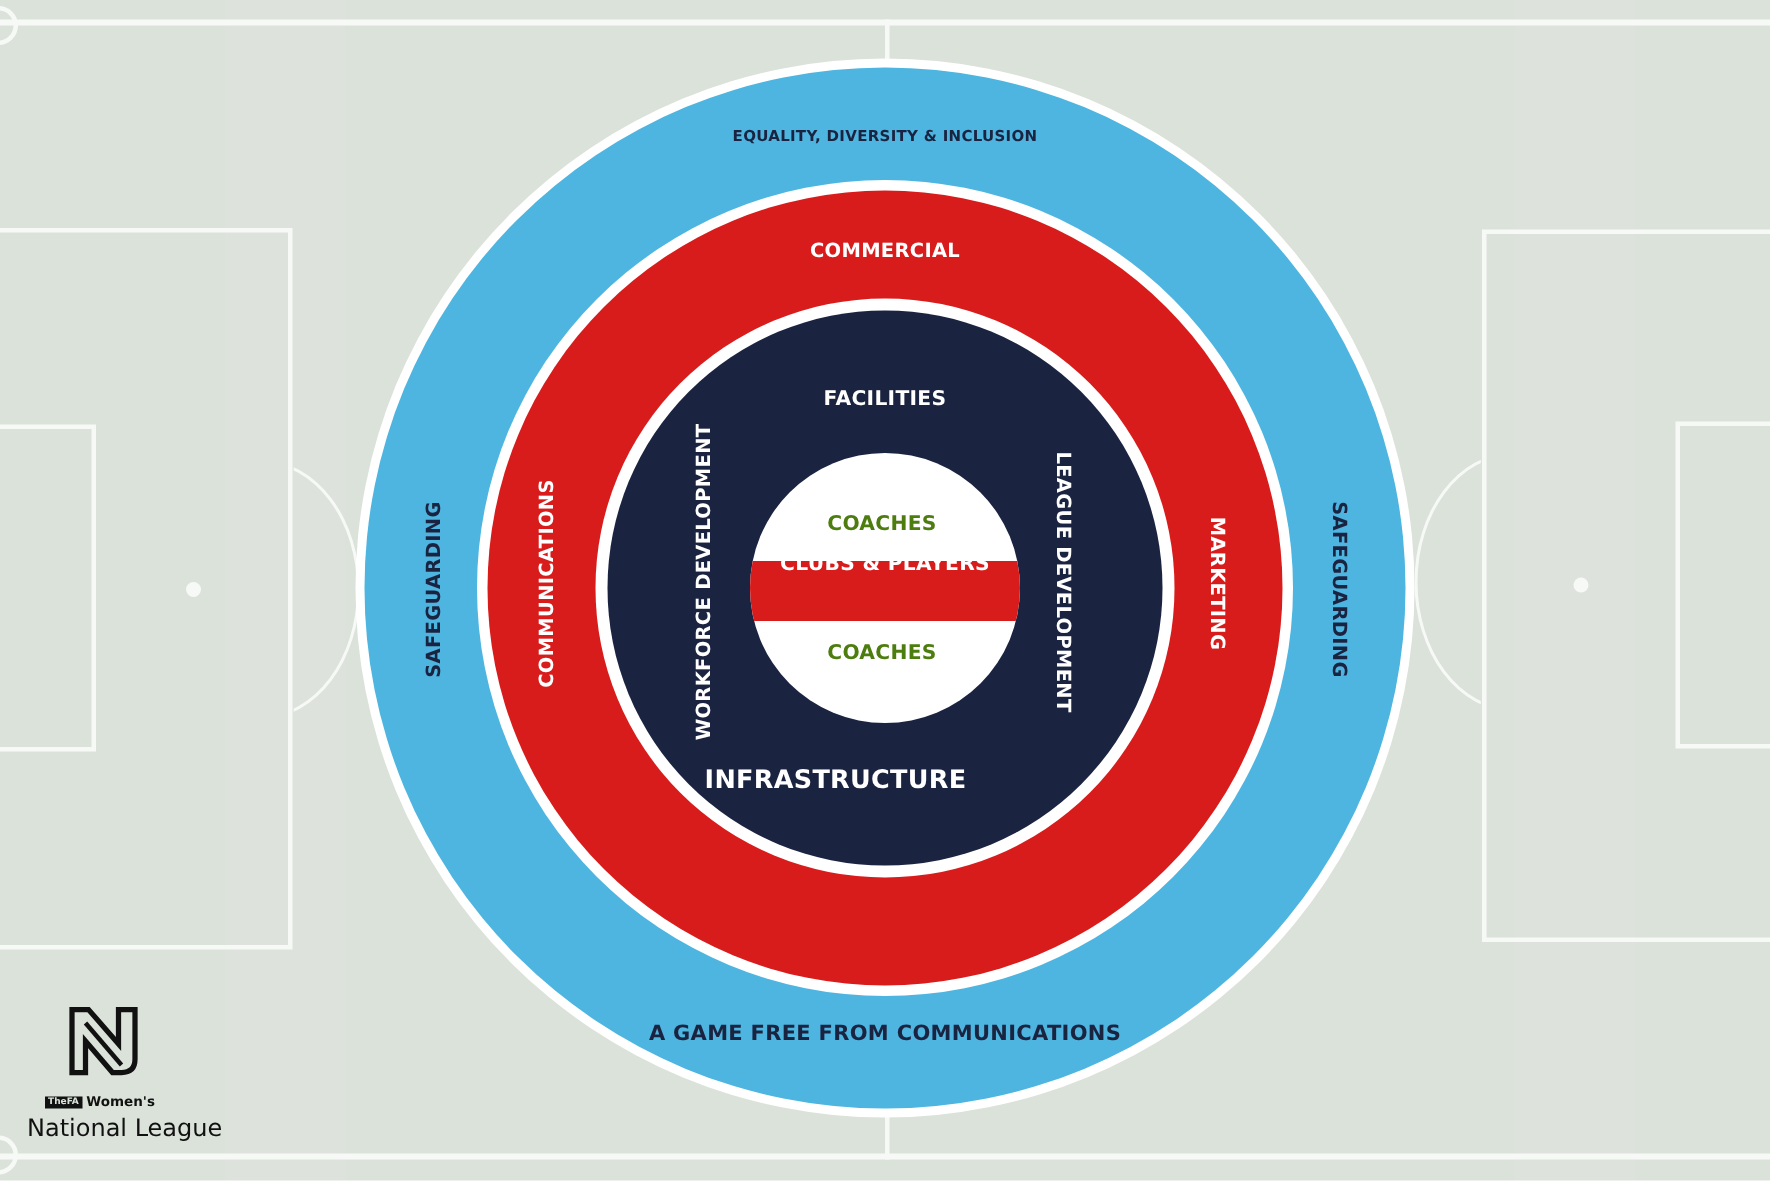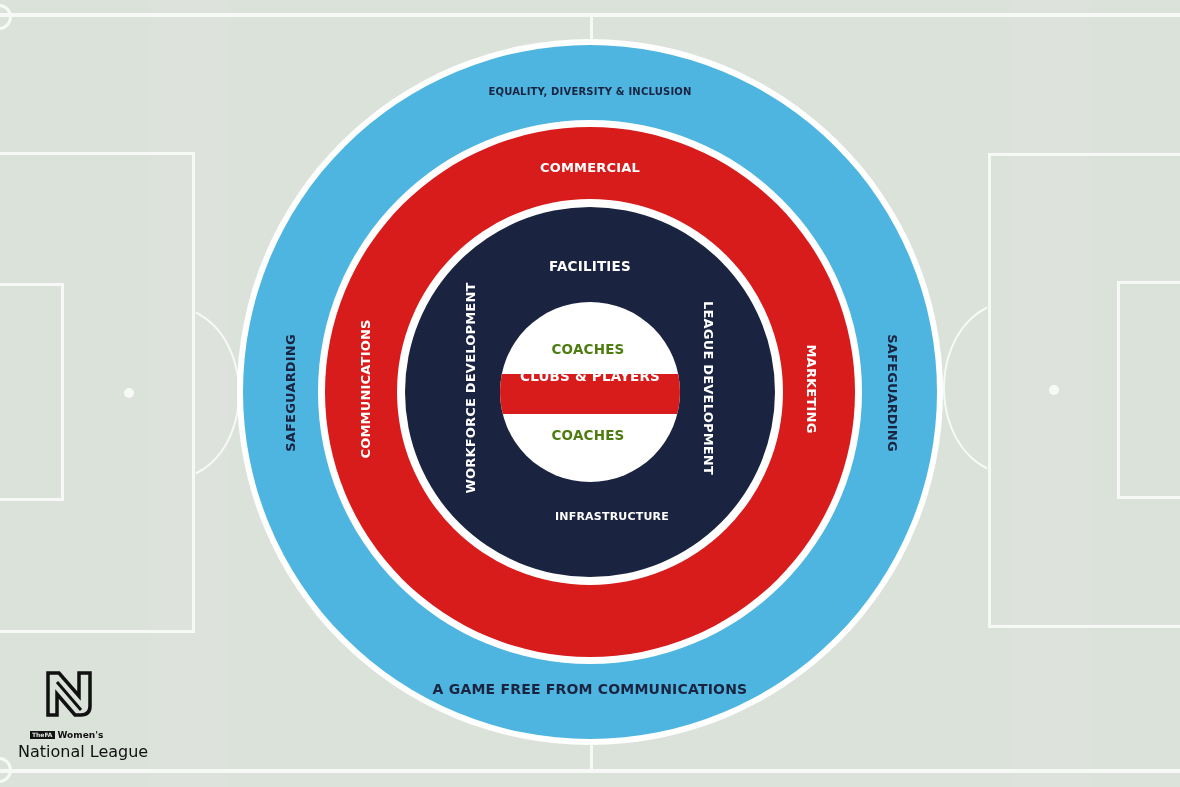--- a/index.html
+++ b/index.html
@@ -67,21 +67,21 @@
   <div class="label navy" style="left:590px;top:86px;transform:translateX(-50%);font-size:10px;">EQUALITY, DIVERSITY &amp; INCLUSION</div>
   <div class="label navy" style="left:590px;top:681px;transform:translateX(-50%);font-size:14px;">A GAME FREE FROM COMMUNICATIONS</div>
   <div class="label navy vert" style="left:290px;top:393px;transform:translate(-50%,-50%) rotate(-90deg);font-size:13px;">SAFEGUARDING</div>
   <div class="label navy vert" style="left:892px;top:393px;transform:translate(-50%,-50%) rotate(90deg);font-size:13px;">SAFEGUARDING</div>
 
   <div class="label white" style="left:590px;top:160px;transform:translateX(-50%);font-size:13px;">COMMERCIAL</div>
   <div class="label white vert" style="left:365px;top:389px;transform:translate(-50%,-50%) rotate(-90deg);font-size:13px;">COMMUNICATIONS</div>
   <div class="label white vert" style="left:811px;top:389px;transform:translate(-50%,-50%) rotate(90deg);font-size:13px;">MARKETING</div>
 
   <div class="label white" style="left:590px;top:258px;transform:translateX(-50%);font-size:13.5px;">FACILITIES</div>
-  <div class="label white" style="left:612px;top:510px;transform:translateX(-50%);font-size:11px;">INFRASTRUCTURE</div>
+  <div class="label white" style="left:557px;top:510px;transform:translateX(-50%);font-size:17px;">INFRASTRUCTURE</div>
   <div class="label white vert" style="left:470px;top:388px;transform:translate(-50%,-50%) rotate(-90deg);font-size:13px;">WORKFORCE DEVELOPMENT</div>
   <div class="label white vert" style="left:708px;top:388px;transform:translate(-50%,-50%) rotate(90deg);font-size:13px;">LEAGUE DEVELOPMENT</div>
 
   <div class="label red" style="left:588px;top:341px;transform:translateX(-50%);font-size:13.5px;">COACHES</div>
   <div class="label white" style="left:590px;top:368px;transform:translateX(-50%);font-size:13.5px;">CLUBS &amp; PLAYERS</div>
   <div class="label red" style="left:588px;top:427px;transform:translateX(-50%);font-size:13.5px;">COACHES</div>
 </div>
 
 <div class="logo">
   <svg class="logo-mark" width="48" height="48" viewBox="0 0 48 48">

